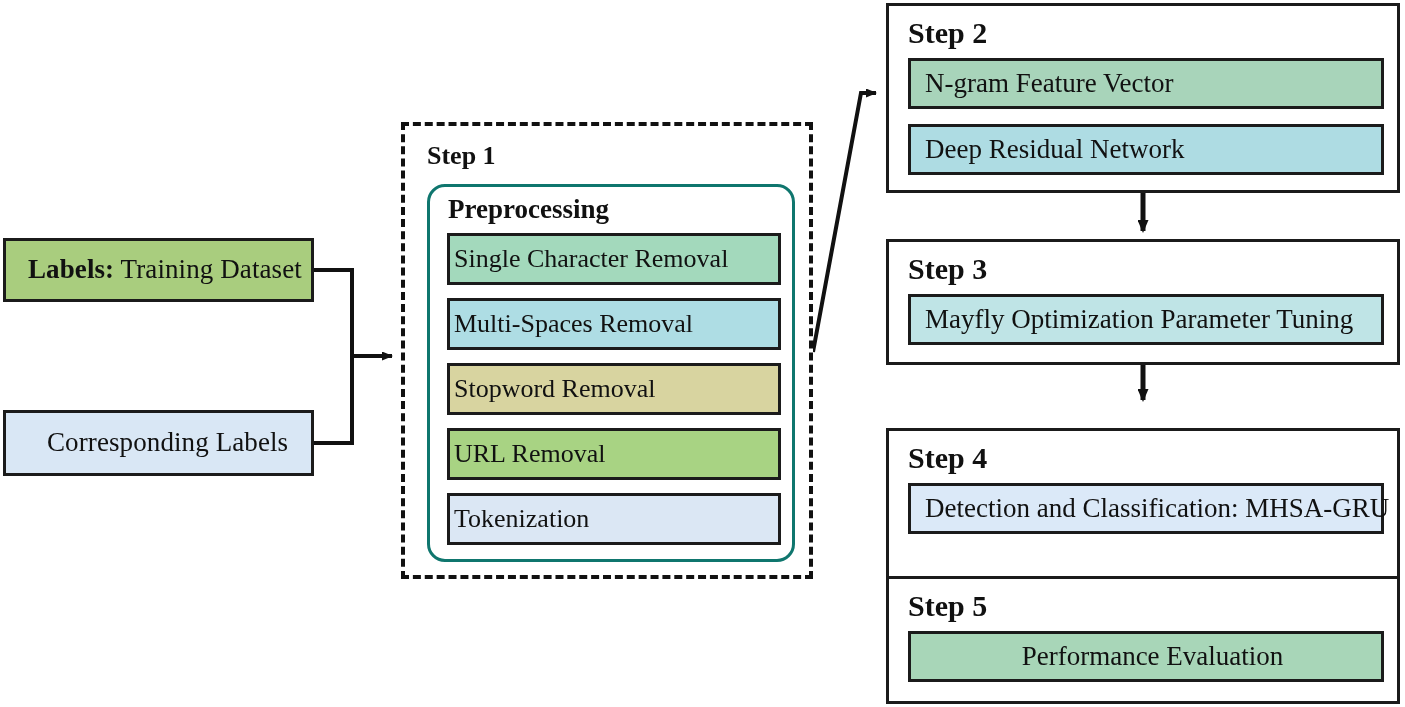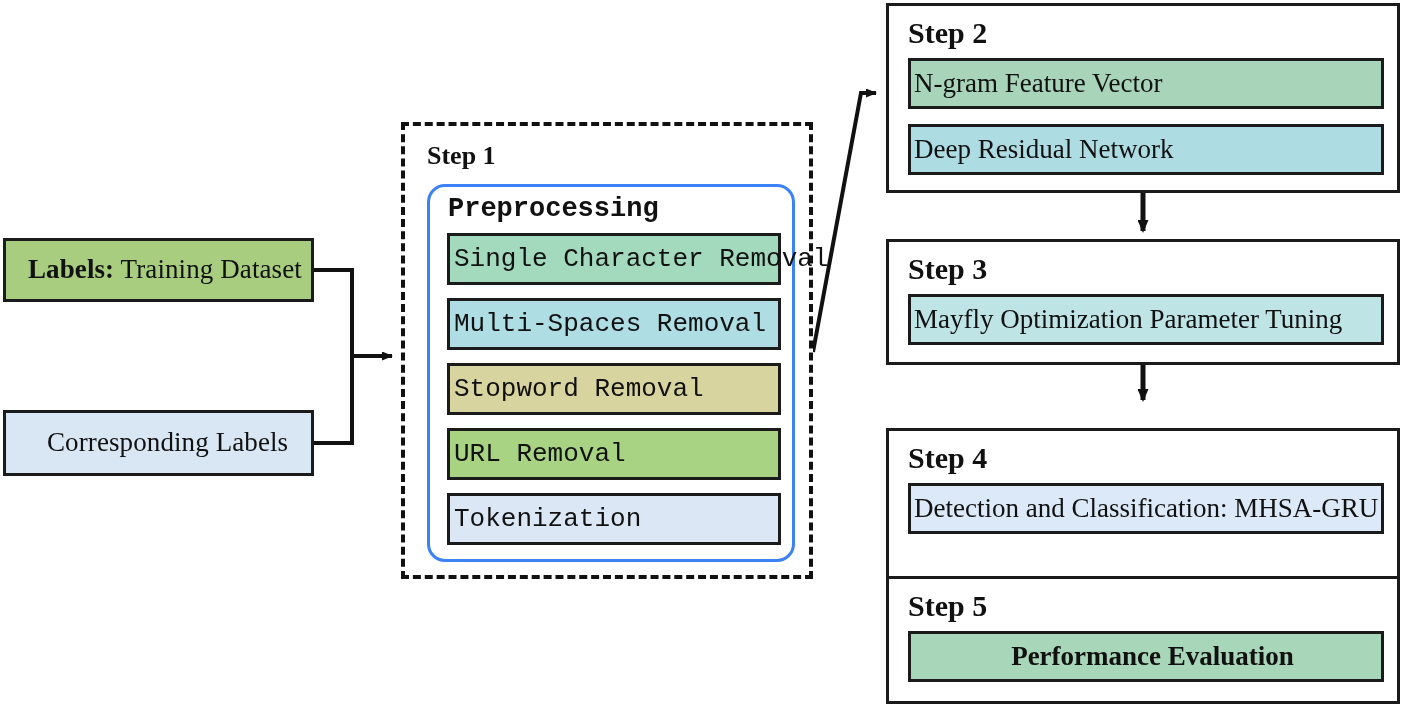--- a/index.html
+++ b/index.html
@@ -60,24 +60,23 @@
     position: absolute;
     left: 22px; top: 15px;
     font-size: 26px;
     font-weight: bold;
   }
   #preprocessing-card {
     position: absolute;
     left: 22px; top: 58px;
     width: 368px; height: 378px;
     box-sizing: border-box;
-    border: 3px solid #3b82f6;
+    border: 3px solid #0f766e;
     border-radius: 18px;
     background: #ffffff;
-    font-family: Liberation Mono, monospace;
   }
   #preprocessing-title {
     position: absolute;
     left: 18px; top: 7px;
     font-size: 27px;
     font-weight: bold;
   }
   .prep-list {
     position: absolute;
     left: 17px; top: 46px;
@@ -112,28 +111,28 @@
   }
   .step-item {
     position: absolute;
     left: 19px;
     width: 476px;
     height: 51px;
     box-sizing: border-box;
     border: 3px solid #1b1b1b;
     display: flex;
     align-items: center;
-    padding-left: 3px;
+    padding-left: 14px;
     font-size: 27px;
     white-space: nowrap;
   }
   .step-item.centered {
     justify-content: center;
     padding-left: 13px;
-    font-weight: bold;
+    font-weight: normal;
     text-align: center;
   }
 
   #step2 { top: 3px;   height: 190px; }
   #step3 { top: 239px; height: 126px; }
   #step4 { top: 428px; height: 154px; }
   #step5 { top: 576px; height: 128px; }
 
   
   #wires {

